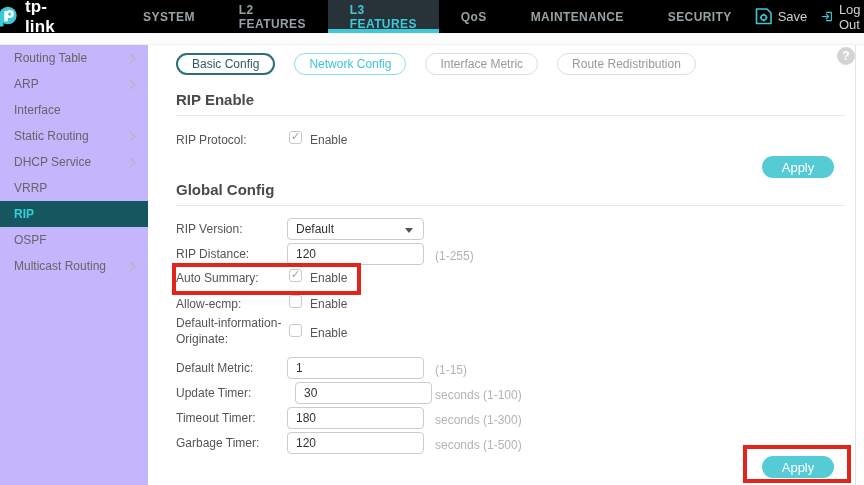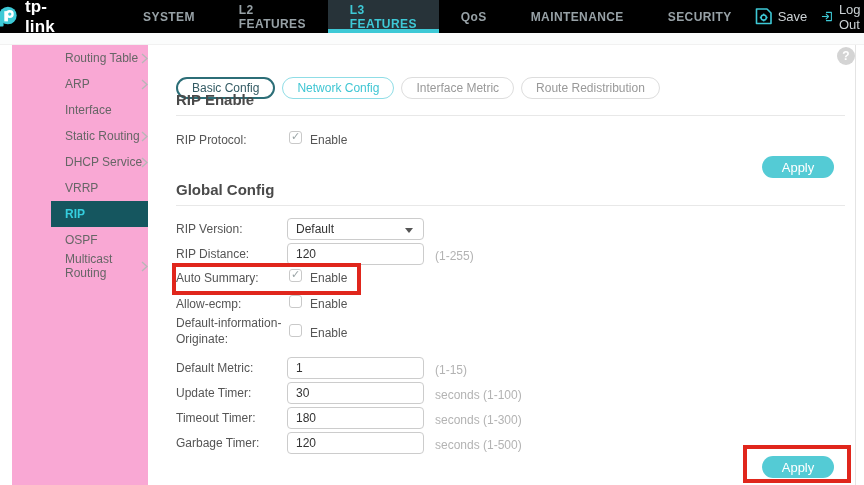--- a/index.html
+++ b/index.html
@@ -16,33 +16,33 @@
   .nav-item { display:flex; align-items:center; padding:0 22px; font-size:12px; font-weight:600; color:#97a1a6; letter-spacing:0.4px; cursor:pointer; }
   .nav-item.active { background:#273339; color:#3ec9d6; border-bottom:4px solid #3ec9d6; padding-top:4px; }
   .nav-right { display:flex; align-items:center; margin-left:auto; padding-right:2px; }
   .nav-tool { display:flex; align-items:center; margin-right:14px; cursor:pointer; }
   .nav-tool svg { margin-right:5px; }
   .nav-tool-label { color:#ccd2d5; font-size:13px; }
 
   .substrip { position:absolute; left:0; top:33px; width:864px; height:12px; background:#fbfcfc; border-bottom:1px solid #f1f1f1; }
 
   
-  .sidebar { position:absolute; left:12px; top:45px; width:148px; height:440px; background:#f9a8d4;padding-left:39px; }
+  .sidebar { position:absolute; left:0; top:45px; width:148px; height:440px; background:#c4b5fd; }
   .side-item { position:relative; height:26px; display:flex; align-items:center; padding:0 14px; font-size:12px; color:#666; cursor:pointer; }
   .side-item .chev { position:absolute; right:12px; top:8px; }
   .side-item.selected { background:#15565f; color:#35cede; font-weight:700; }
 
   
   .content { position:absolute; left:148px; top:45px; width:716px; height:440px; background:#fff; }
   .scroll-divider { position:absolute; left:855px; top:45px; width:1px; height:440px; background:#e4e4e4; }
 
   .help-circle { position:absolute; left:837px; top:47px; width:18px; height:18px; border-radius:50%;
     background:#d4d4d4; color:#fff; font-size:12px; font-weight:700; text-align:center; line-height:18px; cursor:pointer; }
 
-  .tabs { position:absolute; left:28px; top:32px; display:flex; gap:7px; }
+  .tabs { position:absolute; left:28px; top:8px; display:flex; gap:19px; }
   .tab { height:22px; padding:0 14px; border-radius:11px; border:1px solid #ddd; background:#fff;
     font-size:12px; color:#999; line-height:20px; cursor:pointer; white-space:nowrap; }
   .tab.active { border:2px solid #2c6e77; color:#335a63; font-weight:400; line-height:18px; }
   .tab.highlight { border:1px solid #8fdde6; color:#3fc6d3; }
 
   .section-title { position:absolute; left:28px; font-size:15px; color:#4a4a4a; }
   .rule { position:absolute; left:28px; width:669px; height:1px; background:#e8e8e8; }
 
   .field-label { position:absolute; left:28px; font-size:12px; color:#555; }
   .hint { position:absolute; left:287px; font-size:12px; color:#b3b3b3; white-space:nowrap; }
@@ -205,21 +205,21 @@
     <span class="field-label" style="top:271px;">Default-information-</span>
     <span class="field-label" style="top:287px;">Originate:</span>
     <span class="checkbox" style="top:279px;"></span>
     <span class="cb-label" style="top:281px;">Enable</span>
 
     <span class="field-label" style="top:316px;">Default Metric:</span>
     <input class="text-input" style="top: 312px;" value="1">
     <span class="hint" style="top:318px;">(1-15)</span>
 
     <span class="field-label" style="top:341px;">Update Timer:</span>
-    <input class="text-input" style="top: 337px;" value="30">
+    <input class="text-input" style="top: 337px; margin-left: 8px;" value="30">
     <span class="hint" style="top:343px;">seconds (1-100)</span>
 
     <span class="field-label" style="top:366px;">Timeout Timer:</span>
     <input class="text-input" style="top: 362px;" value="180">
     <span class="hint" style="top:368px;">seconds (1-300)</span>
 
     <span class="field-label" style="top:391px;">Garbage Timer:</span>
     <input class="text-input" style="top: 387px;" value="120">
     <span class="hint" style="top:393px;">seconds (1-500)</span>
 

